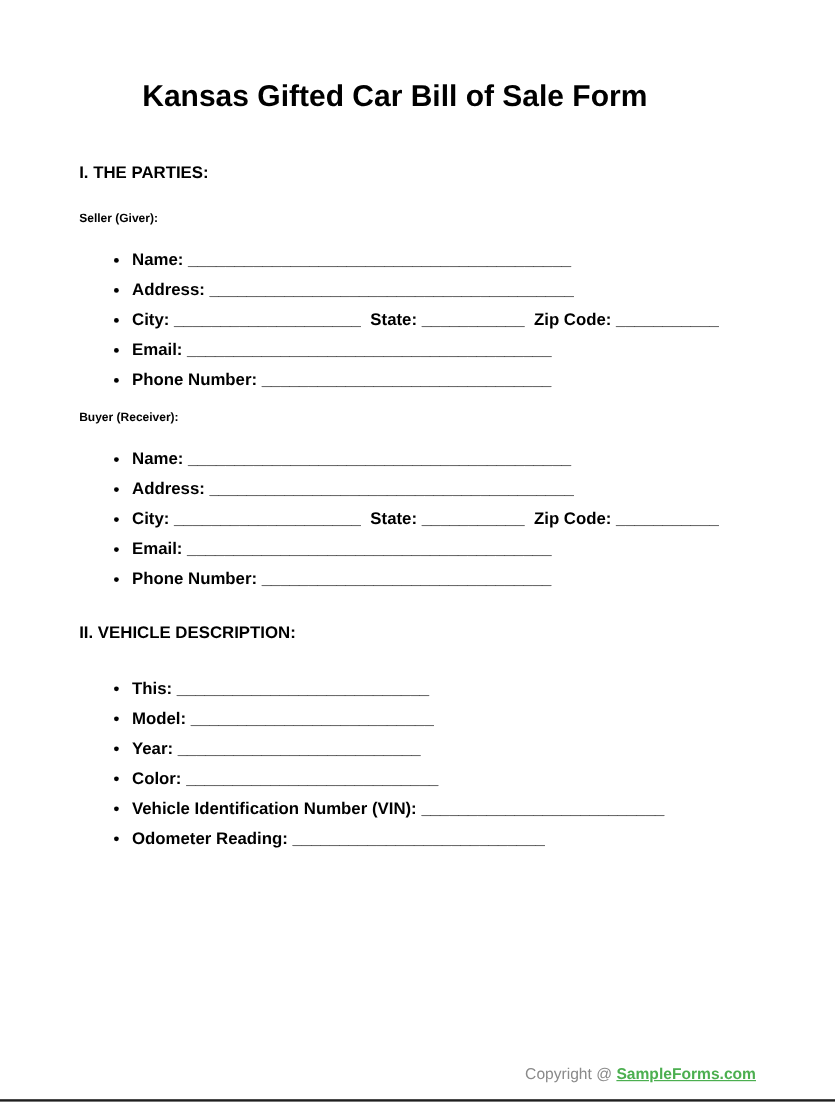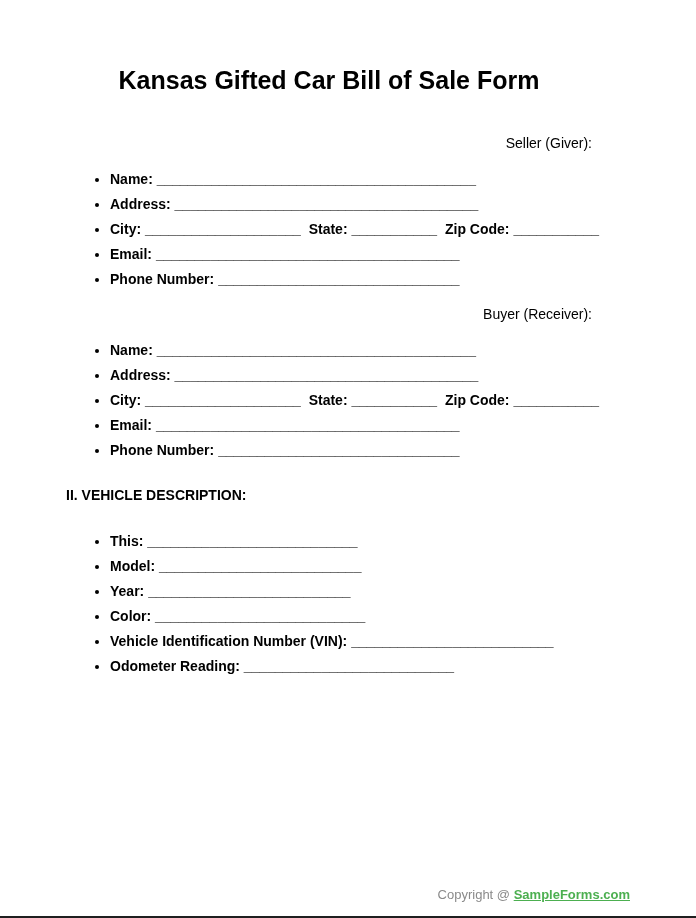--- a/index.html
+++ b/index.html
@@ -36,24 +36,23 @@
     font-weight: 700;
     margin: 0 0 26px 0;
   }
   .para {
     font-size: 14px;
     font-weight: 700;
     line-height: 23px;
     margin: 0 0 24px 0;
   }
   .subheading {
-    font-size: 14px;
-    font-weight: 400;
+    font-size: 10px;
+    font-weight: 700;
     margin: 0 0 16px 0;
-    text-align: right;
   }
   ul.fields {
     list-style: disc;
     margin: 0 0 14px 0;
     padding: 0 0 0 44px;
   }
   ul.fields li {
     font-size: 14px;
     font-weight: 700;
     line-height: 25px;
@@ -88,20 +87,21 @@
   }
 </style>
 </head>
 <body>
 
 <div class="page">
 
   <h1 class="title">Kansas Gifted Car Bill of Sale Form</h1>
 
 
+  <p class="sec-heading">I. THE PARTIES:</p>
 
 
   <p class="subheading">Seller (Giver):</p>
 
   <ul class="fields">
     <li>
       <span class="seg"><span class="lbl">Name:</span>
       <span class="blank">_________________________________________</span></span>
     </li>
     <li>

